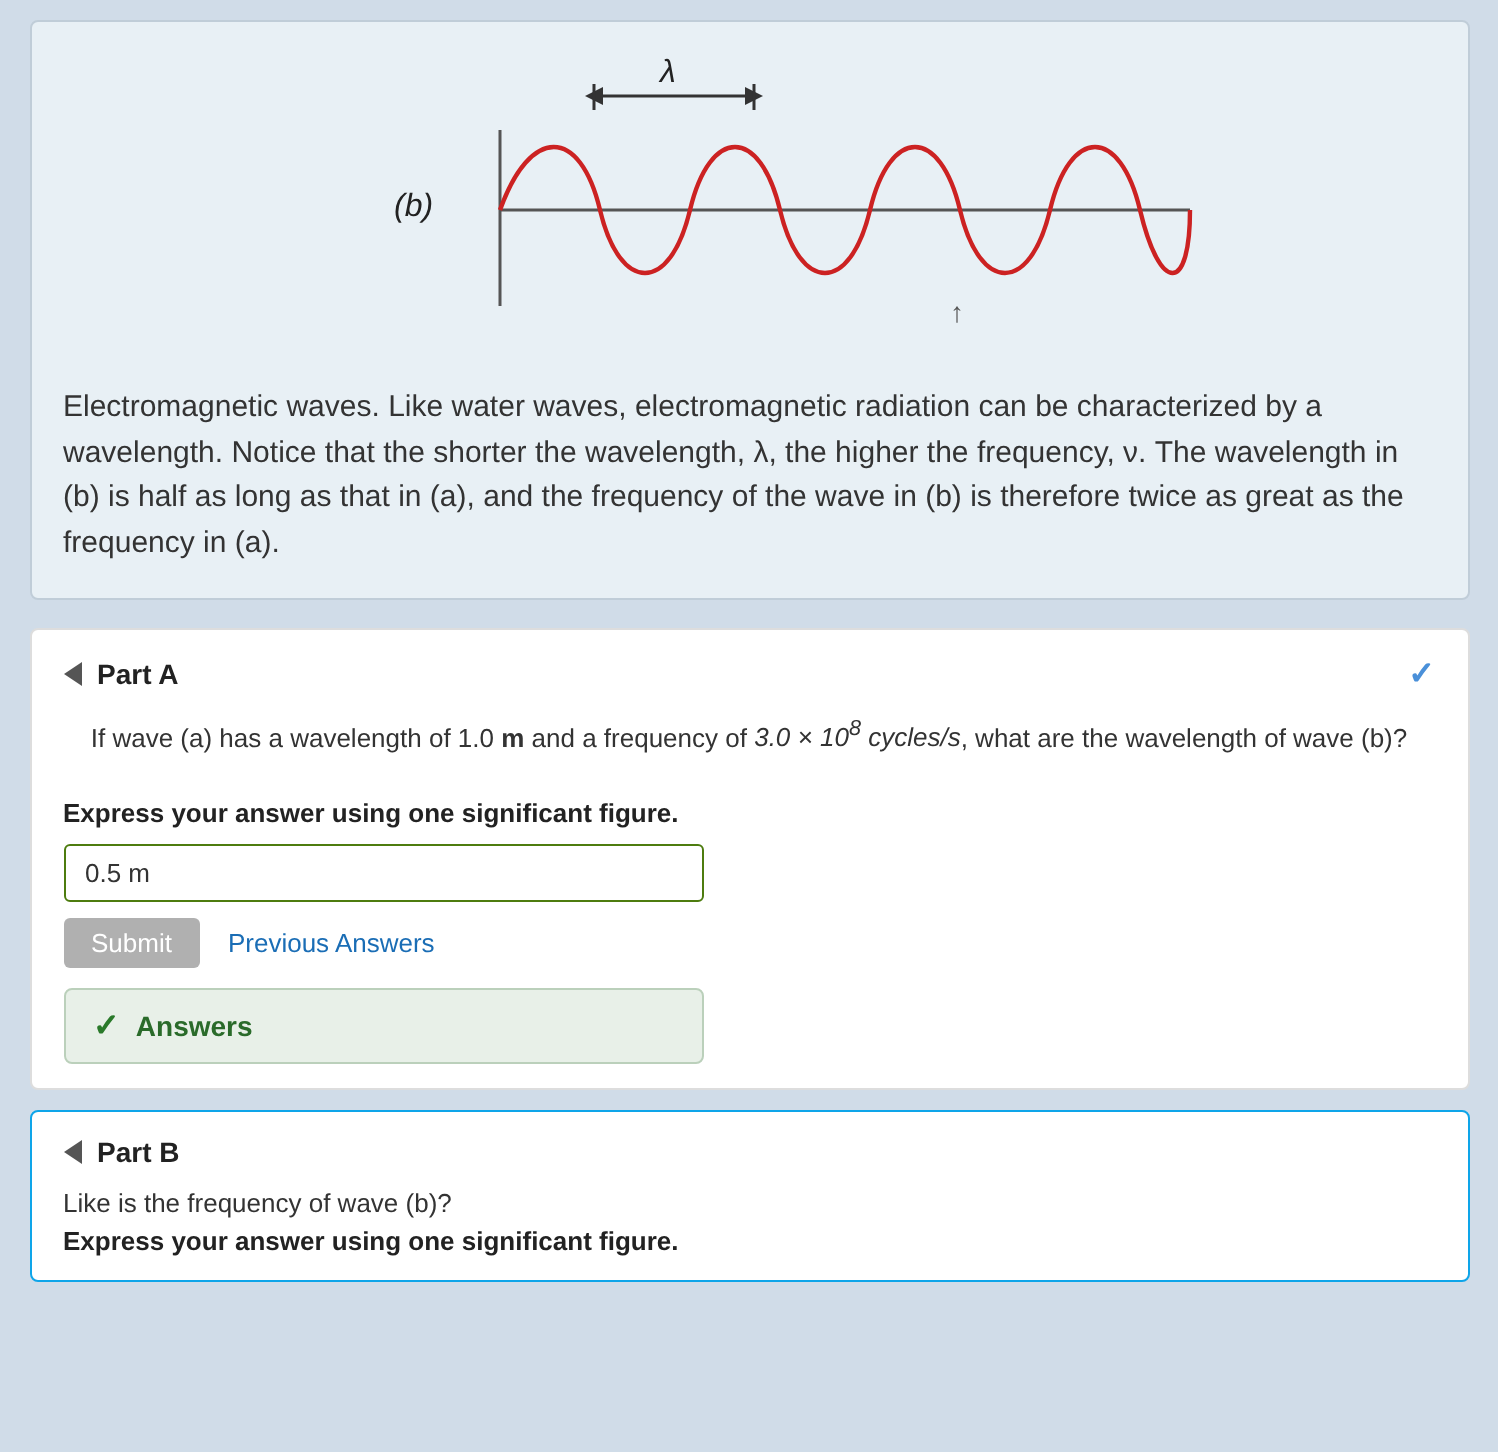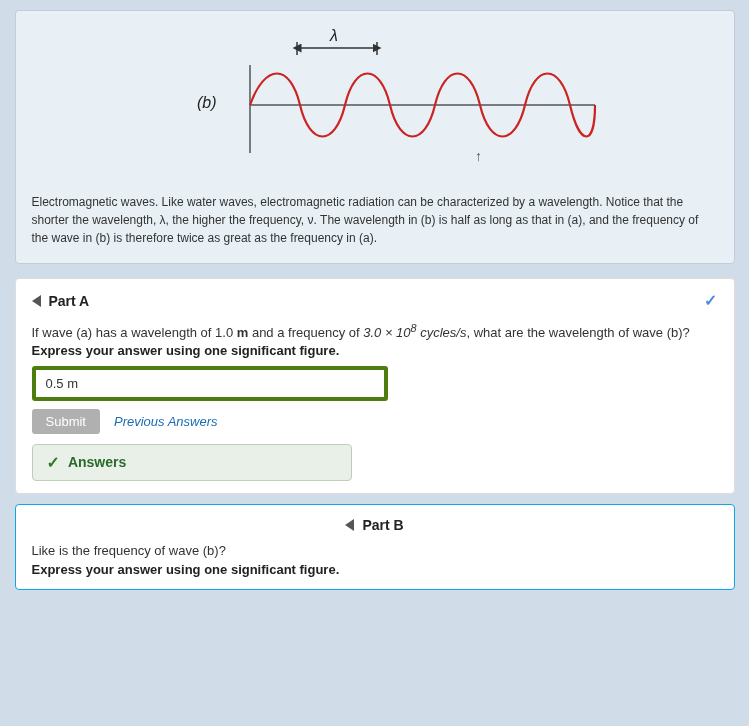--- a/index.html
+++ b/index.html
@@ -28,76 +28,76 @@
       flex-direction: column;
       align-items: center;
     }
     .wave-svg-container {
       width: 100%;
       display: flex;
       justify-content: center;
       margin-bottom: 10px;
     }
     .description-text {
-      font-size: 12px;
+      font-size: 15px;
       line-height: 1.5;
       color: #333;
       width: 100%;
     }
     .part-section {
       background: #fff;
       border: 1px solid #ddd;
       border-radius: 4px;
       margin-bottom: 10px;
       padding: 12px 16px;
     }
     .part-header {
       display: flex;
       align-items: center;
       font-weight: bold;
       font-size: 14px;
       margin-bottom: 10px;
       color: #222;
-      justify-content: center;
     }
     .part-header .triangle {
       width: 0;
       height: 0;
       border-top: 6px solid transparent;
       border-bottom: 6px solid transparent;
       border-right: 9px solid #555;
       margin-right: 8px;
       transform: rotate(0deg);
     }
     .checkmark-right {
       margin-left: auto;
       color: #4a90d9;
       font-size: 16px;
     }
     .question-text {
       font-size: 13px;
       line-height: 1.5;
-      margin-bottom: 0;
-      color: #333;
+      margin-bottom: 20px;
+      color: #333;
+      text-align: center;
     }
     .question-text em {
       font-style: italic;
     }
     .instruction-text {
       font-weight: bold;
       font-size: 13px;
       margin-bottom: 8px;
       color: #222;
     }
     .answer-input {
-      border: 4px solid #4d7c0f;
+      border: 1px solid #4d7c0f;
       border-radius: 3px;
       padding: 6px 10px;
       font-size: 13px;
-      width: 356px;
+      width: 320px;
       display: block;
       margin-bottom: 8px;
       background: #fff;
       color: #333;
     }
     .action-row {
       display: flex;
       align-items: center;
       gap: 14px;
       margin-bottom: 10px;
@@ -109,21 +109,20 @@
       border-radius: 3px;
       padding: 5px 14px;
       font-size: 13px;
       cursor: pointer;
     }
     .prev-answers-link {
       color: #1a6db5;
       font-size: 13px;
       text-decoration: none;
       cursor: pointer;
-      font-style: italic;
     }
     .correct-badge {
       display: flex;
       align-items: center;
       background: #e8f0e8;
       border: 1px solid #bbd0bb;
       border-radius: 4px;
       padding: 8px 14px;
       font-size: 14px;
       font-weight: bold;

